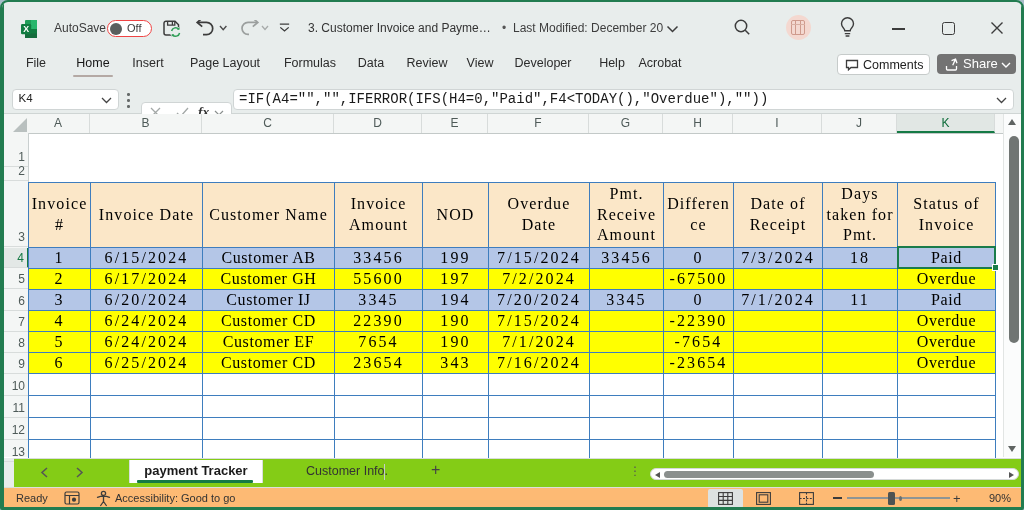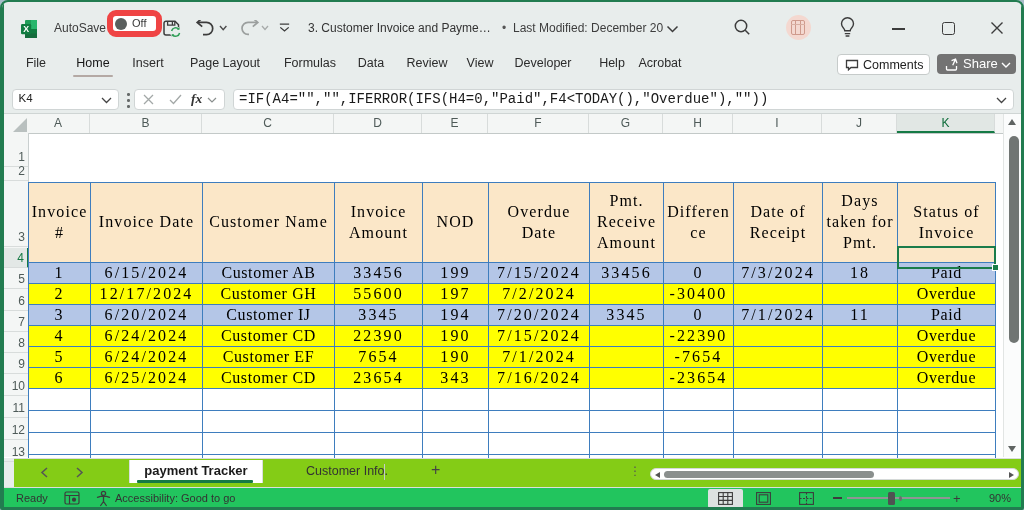--- a/index.html
+++ b/index.html
@@ -24,37 +24,37 @@
   
   table{border-collapse:collapse;table-layout:fixed;}
   td.num{letter-spacing:2.1px;}
   td{border:1px solid #3e7dbe;text-align:center;vertical-align:middle;font-family:"Liberation Serif",serif;font-size:16px;color:#000;padding:0;overflow:hidden;white-space:nowrap;letter-spacing:0.6px;}
   tr.hdr td{background:#fbe7c8;font-size:16px;line-height:1.3;letter-spacing:1.1px;white-space:normal;}
   .cb td{background:#b4c6e7;}
   .cy td{background:#ffff00;}
   
   #tabbar{position:absolute;left:12px;top:456px;width:1020px;height:29px;background:#84cc16;border-top:1px solid #d9dddc;}
   
-  #statusbar{position:absolute;left:0;top:485px;width:1020px;height:20px;background:#22c55e;border-top:1px solid #dcdfde;}
+  #statusbar{position:absolute;left:0;top:485px;width:1020px;height:20px;background:#fdba74;border-top:1px solid #dcdfde;}
   .sb-txt{position:absolute;font-size:11px;color:#333;top:4px;white-space:nowrap;}
 </style></head>
 <body>
 <div id="win">
 
   <div id="titlebar">
     <svg class="abs" style="left:19px;top:17.5px" width="18" height="18" viewBox="0 0 18 18">
       <rect x="4" y="0" width="12" height="18" rx="1" fill="#1f9d58"></rect>
       <rect x="10" y="0" width="6" height="9" fill="#28b66c"></rect>
       <rect x="4" y="9" width="12" height="9" fill="#156c3d"></rect>
       <rect x="10" y="9" width="6" height="4.5" fill="#107c41"></rect>
       <rect x="0" y="4" width="10.2" height="10.2" rx="1.3" fill="#107c41"></rect>
       <text x="5.1" y="12" font-size="8.8" font-weight="bold" fill="#fff" text-anchor="middle" font-family="Liberation Sans">X</text>
     </svg>
     <div class="tb-txt" style="left:52px;color:#3b3b3b;">AutoSave</div>
-    <div class="abs" style="left:105px;top:8px;width:43px;height:15px;background:#fff;border:6px solid #ef4444;border-radius:9px;">
+    <div class="abs" style="left:105px;top:18px;width:43px;height:15px;background:#fff;border:1px solid #ef4444;border-radius:9px;">
       <div class="abs" style="left:2px;top:1.5px;width:12px;height:12px;border-radius:50%;background:#5a5f5e;"></div>
       <div class="abs" style="left:19px;top:1px;font-size:11px;color:#3b3b3b;">Off</div>
     </div>
 
     <svg class="abs" style="left:160px;top:17px" width="20" height="19" viewBox="0 0 20 19">
       <path d="M2 4.2 a2 2 0 0 1 2-2 h9 L16.5 5.7 v8.3 a2 2 0 0 1 -2 2 h-10.5 a2 2 0 0 1 -2-2 z" fill="none" stroke="#3c3c3c" stroke-width="1.5"></path>
       <path d="M5.6 2.4 v3.8 h7.2 v-3.8" stroke="#3c3c3c" stroke-width="1.3" fill="none"></path>
       <path d="M10.4 2.6 v3.4" stroke="#3c3c3c" stroke-width="1.3"></path>
       <circle cx="13.6" cy="13" r="5.8" fill="#e8edec"></circle>
       <path d="M9.6 12 a4.1 4.1 0 0 1 7.2-1.7" fill="none" stroke="#2f9e57" stroke-width="1.5"></path>
@@ -145,21 +145,21 @@
   <div id="fbar">
     <div class="wbox" style="left:9.5px;width:105px;">
       <div class="abs" style="left:6px;top:2.5px;font-size:11.5px;color:#222;">K4</div>
       <svg class="abs" style="left:88px;top:7px" width="11" height="8" viewBox="0 0 11 8">
           <path d="M1 1 l4.5 4.5 L10 1" fill="none" stroke="#444" stroke-width="1.3"></path>
         </svg>
     </div>
     <div class="abs" style="left:125px;top:13px;width:2.5px;height:2.5px;border-radius:50%;background:#666b6a;"></div>
     <div class="abs" style="left:125px;top:19px;width:2.5px;height:2.5px;border-radius:50%;background:#666b6a;"></div>
     <div class="abs" style="left:125px;top:25px;width:2.5px;height:2.5px;border-radius:50%;background:#666b6a;"></div>
-    <div class="wbox" style="left:132px;width:89px;">
+    <div class="wbox" style="left:139px;width:89px;margin-top:13px;">
       <svg class="abs" style="left:8px;top:4px" width="11" height="11" viewBox="0 0 11 11">
           <path d="M1 1 L10 10 M10 1 L1 10" stroke="#a3a8a7" stroke-width="1.3"></path>
         </svg>
       <svg class="abs" style="left:34px;top:4px" width="13" height="11" viewBox="0 0 13 11">
           <path d="M1 6 L4.5 9.5 L12 1" fill="none" stroke="#a3a8a7" stroke-width="1.3"></path>
         </svg>
       <div class="abs" style="left:56px;top:1px;font-size:13.5px;color:#333;font-family:'Liberation Serif',serif;font-style:italic;font-weight:bold;">fx</div>
       <svg class="abs" style="left:72px;top:7px" width="10" height="7" viewBox="0 0 10 7">
           <path d="M1 1 l4 4 l4-4" fill="none" stroke="#8a8f8e" stroke-width="1.2"></path>
         </svg>
@@ -240,21 +240,21 @@
           <col style="width:88px">
           <col style="width:66px">
           <col style="width:101px">
           <col style="width:74px">
           <col style="width:70px">
           <col style="width:89px">
           <col style="width:75px">
           <col style="width:98px">
         </colgroup>
       <tbody>
-          <tr class="hdr" style="height:80px;">
+          <tr class="hdr" style="height:65px;">
         <td>Invoice<br>#</td>
             <td>Invoice Date</td>
             <td>Customer Name</td>
             <td>Invoice<br>Amount</td>
             <td>NOD</td>
             <td>Overdue<br>Date</td>
             <td>Pmt.<br>Receive<br>Amount</td>
             <td>Differen<br>ce</td>
             <td>Date of<br>Receipt</td>
             <td>Days<br>taken for<br>Pmt.</td>
@@ -268,27 +268,27 @@
             <td class="num">199</td>
             <td class="num">7/15/2024</td>
             <td class="num">33456</td>
             <td class="num">0</td>
             <td class="num">7/3/2024</td>
             <td class="num">18</td>
             <td>Paid</td>
           </tr>
       <tr class="cy" style="height:21px;">
             <td class="num">2</td>
-            <td class="num">12/17/2024</td>
+            <td class="num">6/17/2024</td>
             <td>Customer GH</td>
             <td class="num">55600</td>
             <td class="num">197</td>
             <td class="num">7/2/2024</td>
             <td></td>
-            <td class="num">-30400</td>
+            <td class="num">-67500</td>
             <td></td>
             <td></td>
             <td>Overdue</td>
           </tr>
       <tr class="cb" style="height:21px;">
             <td class="num">3</td>
             <td class="num">6/20/2024</td>
             <td>Customer IJ</td>
             <td class="num">3345</td>
             <td class="num">194</td>

